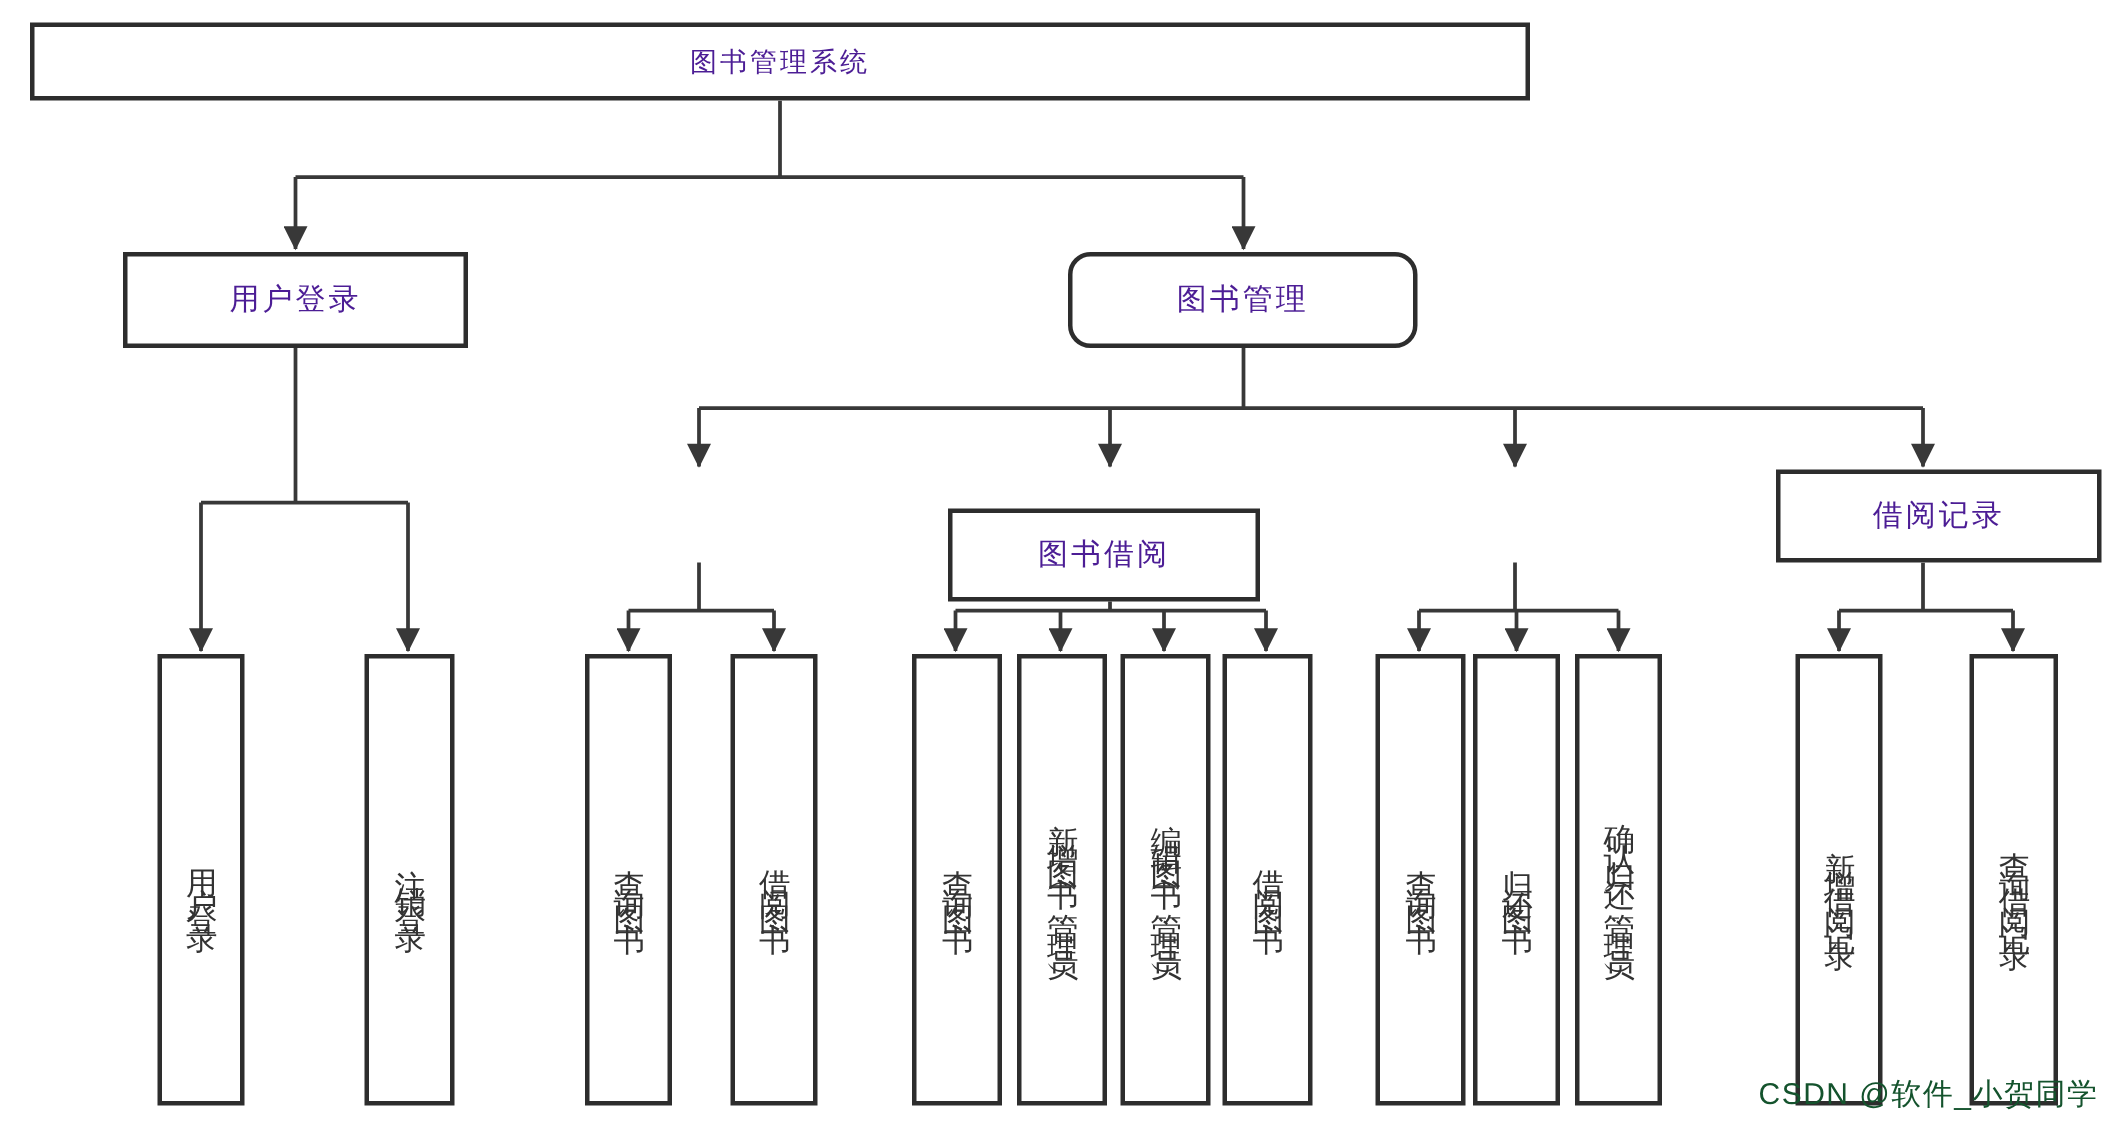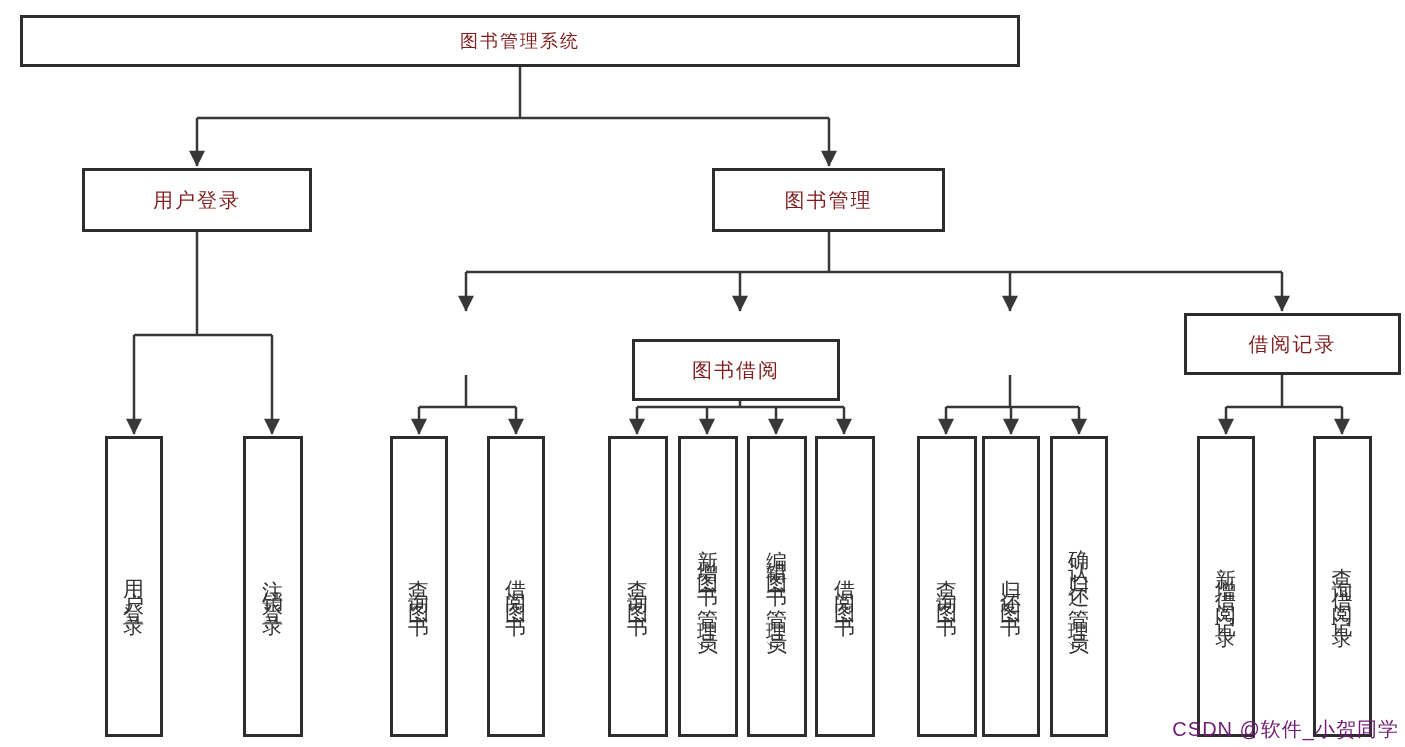--- a/index.html
+++ b/index.html
@@ -24,37 +24,37 @@
     border: 3px solid #2d2d2d;
     display: flex;
     align-items: center;
     justify-content: center;
   }
   .box.h span {
     font-size: 20px;
     letter-spacing: 2px;
     line-height: 1;
     white-space: nowrap;
-    color: #7f1d1d;
+    color: #4c1d95;
   }
   .box.root span { font-size: 18px; }
   .box.v span {
     writing-mode: vertical-rl;
     text-orientation: mixed;
     font-size: 21px;
     letter-spacing: 12px;
     line-height: 1;
     color: #333333;
   }
   .watermark {
     position: absolute;
     right: 6px;
     bottom: 4px;
     font-size: 20px;
-    color: #701a75;
+    color: #14532d;
     letter-spacing: 1px;
     white-space: nowrap;
   }
 </style>
 </head>
 <body>
 
 <div class="stage">
 
   <svg class="wires" viewBox="0 0 1405 747" xmlns="http://www.w3.org/2000/svg">
@@ -95,21 +95,21 @@
     </g>
   </svg>
 
   <div class="box h root" style="left:20px; top:15px; width:1000px; height:52px;">
     <span>图书管理系统</span>
   </div>
 
   <div class="box h" style="left:82px; top:168px; width:230px; height:64px;">
     <span>用户登录</span>
   </div>
-  <div class="box h" style="left:712px; top:168px; width:233px; height:64px;">
+  <div class="box h" style="left:712px; top:168px; width:233px; height:64px;border-radius:15px;">
     <span>图书管理</span>
   </div>
 
   <div class="box h" style="left:632px; top:313px; width:208px; height:62px;margin-top:26px;">
     <span>图书借阅</span>
   </div>
   <div class="box h" style="left:1173px; top:313px; width:217px; height:62px;margin-left:11px;">
     <span>借阅记录</span>
   </div>
 

